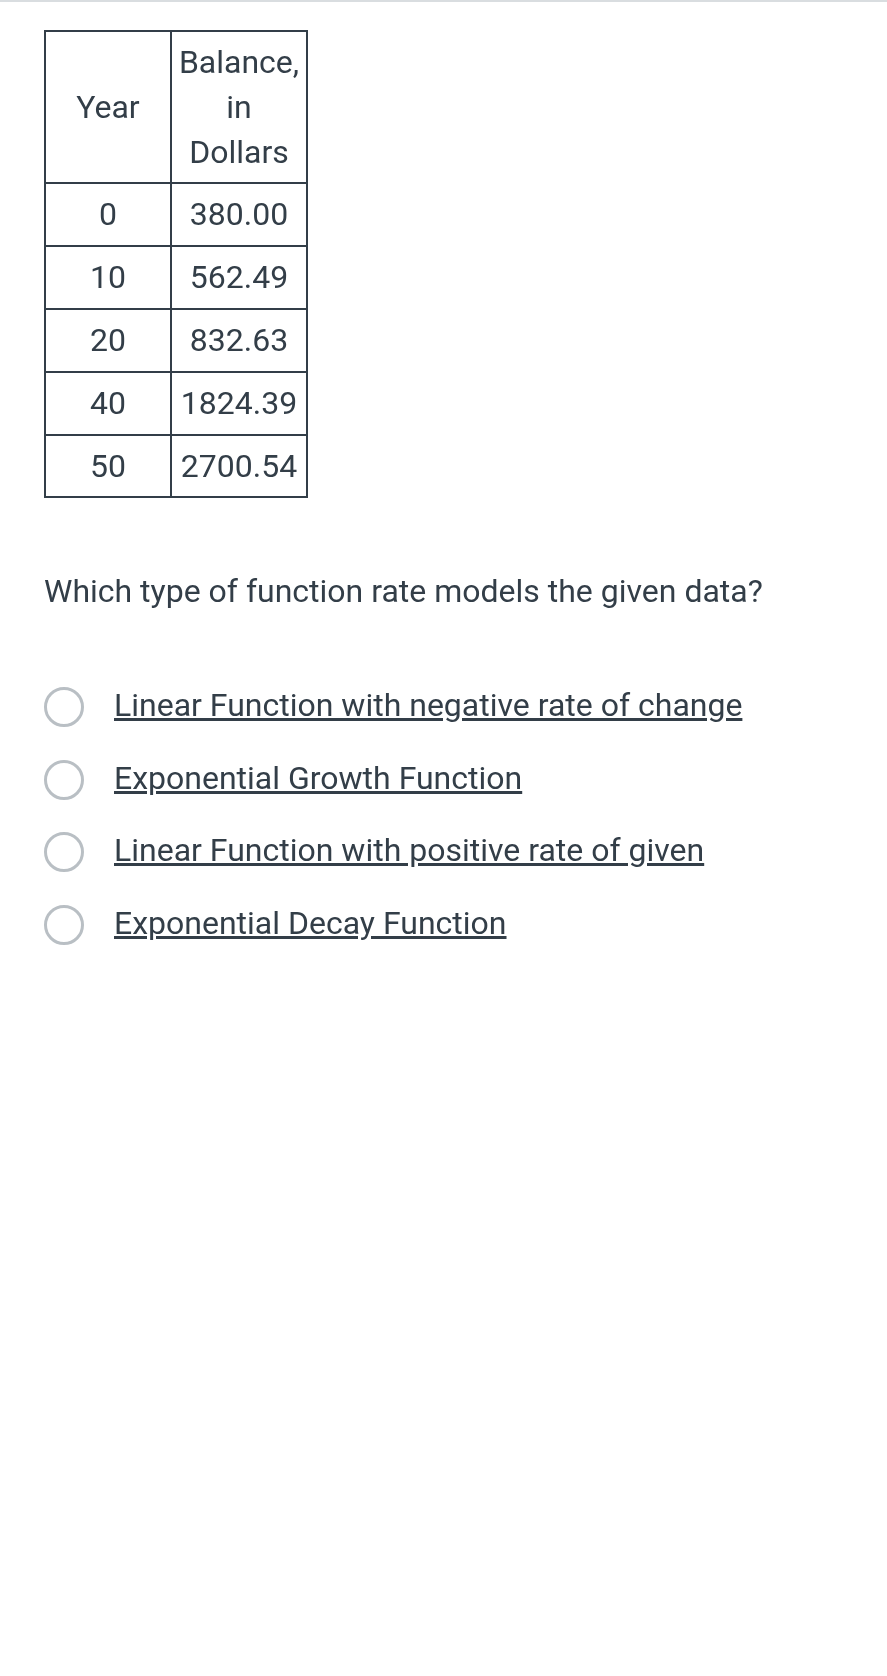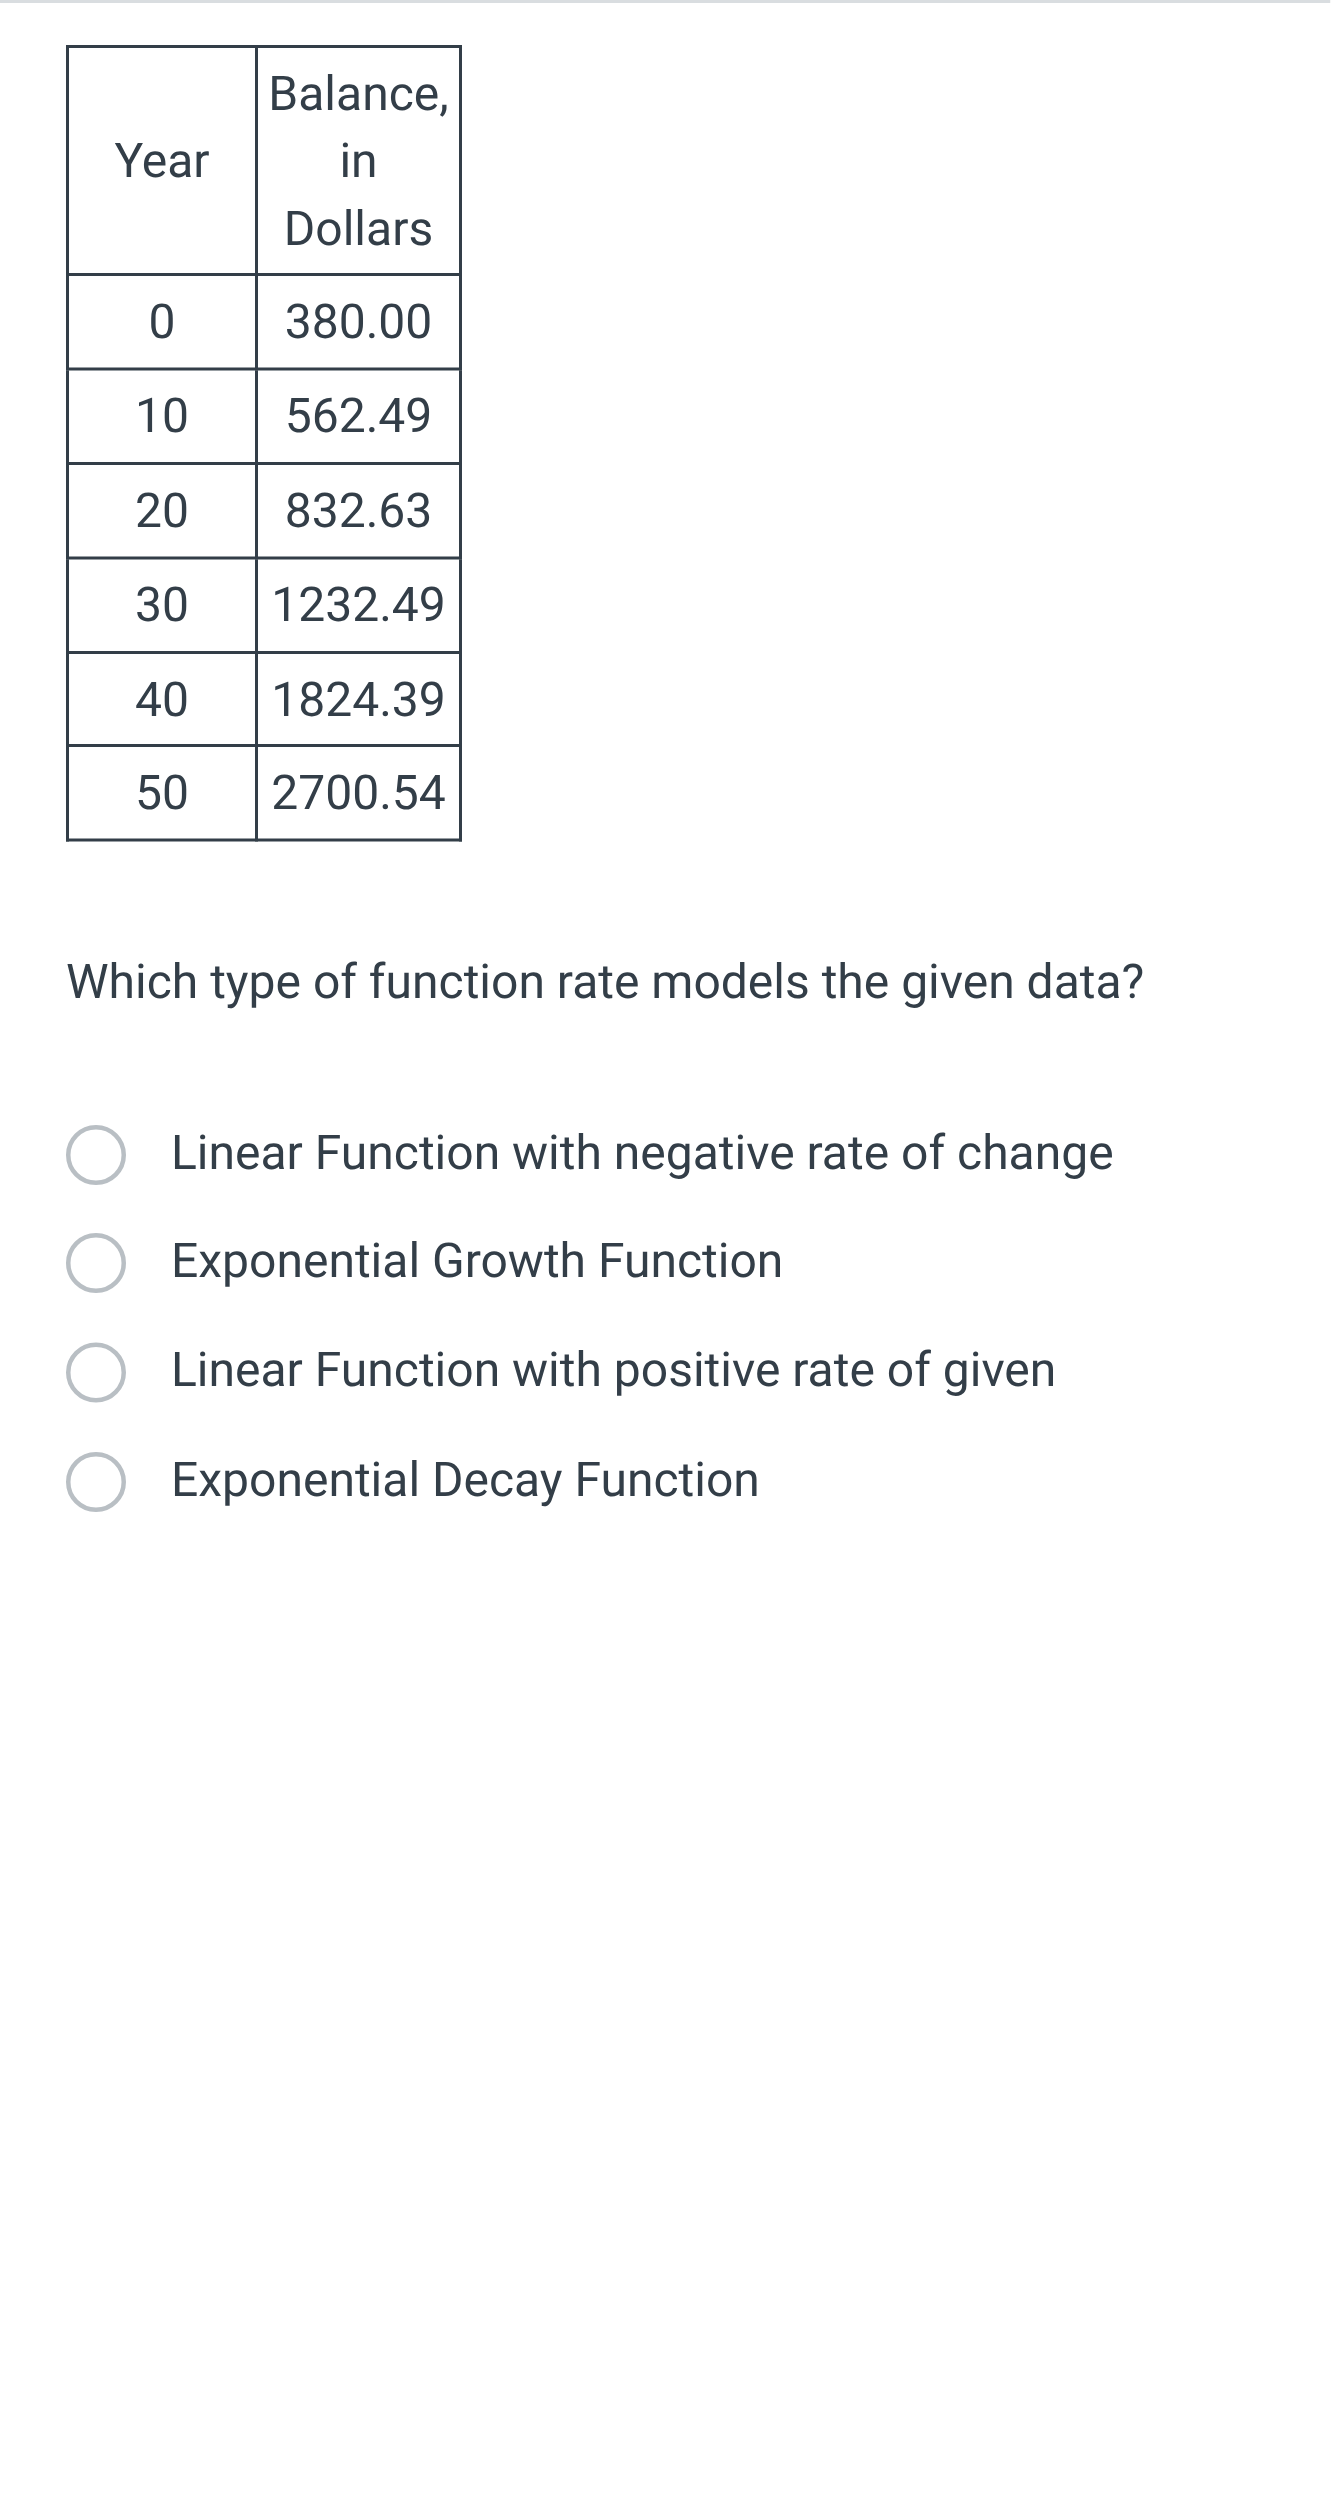--- a/index.html
+++ b/index.html
@@ -74,20 +74,21 @@
       height: 40px;
       border: 3px solid #b9bfc4;
       border-radius: 50%;
       margin-top: 4px;
       background: #fff;
     }
     .option-label {
       color: #333e48;
       line-height: 1.4;
       flex: 1;
+      text-decoration: underline;
     }
   </style>
 </head>
 <body>
 
 <div class="top-border"></div>
 
 <div class="content">
 
   <table class="data-table">
@@ -102,24 +103,20 @@
         <td>0</td>
         <td>380.00</td>
       </tr>
       <tr>
         <td>10</td>
         <td>562.49</td>
       </tr>
       <tr>
         <td>20</td>
         <td>832.63</td>
-      </tr>
-      <tr>
-        <td>30</td>
-        <td>1232.49</td>
       </tr>
       <tr>
         <td>40</td>
         <td>1824.39</td>
       </tr>
       <tr>
         <td>50</td>
         <td>2700.54</td>
       </tr>
     </tbody>

